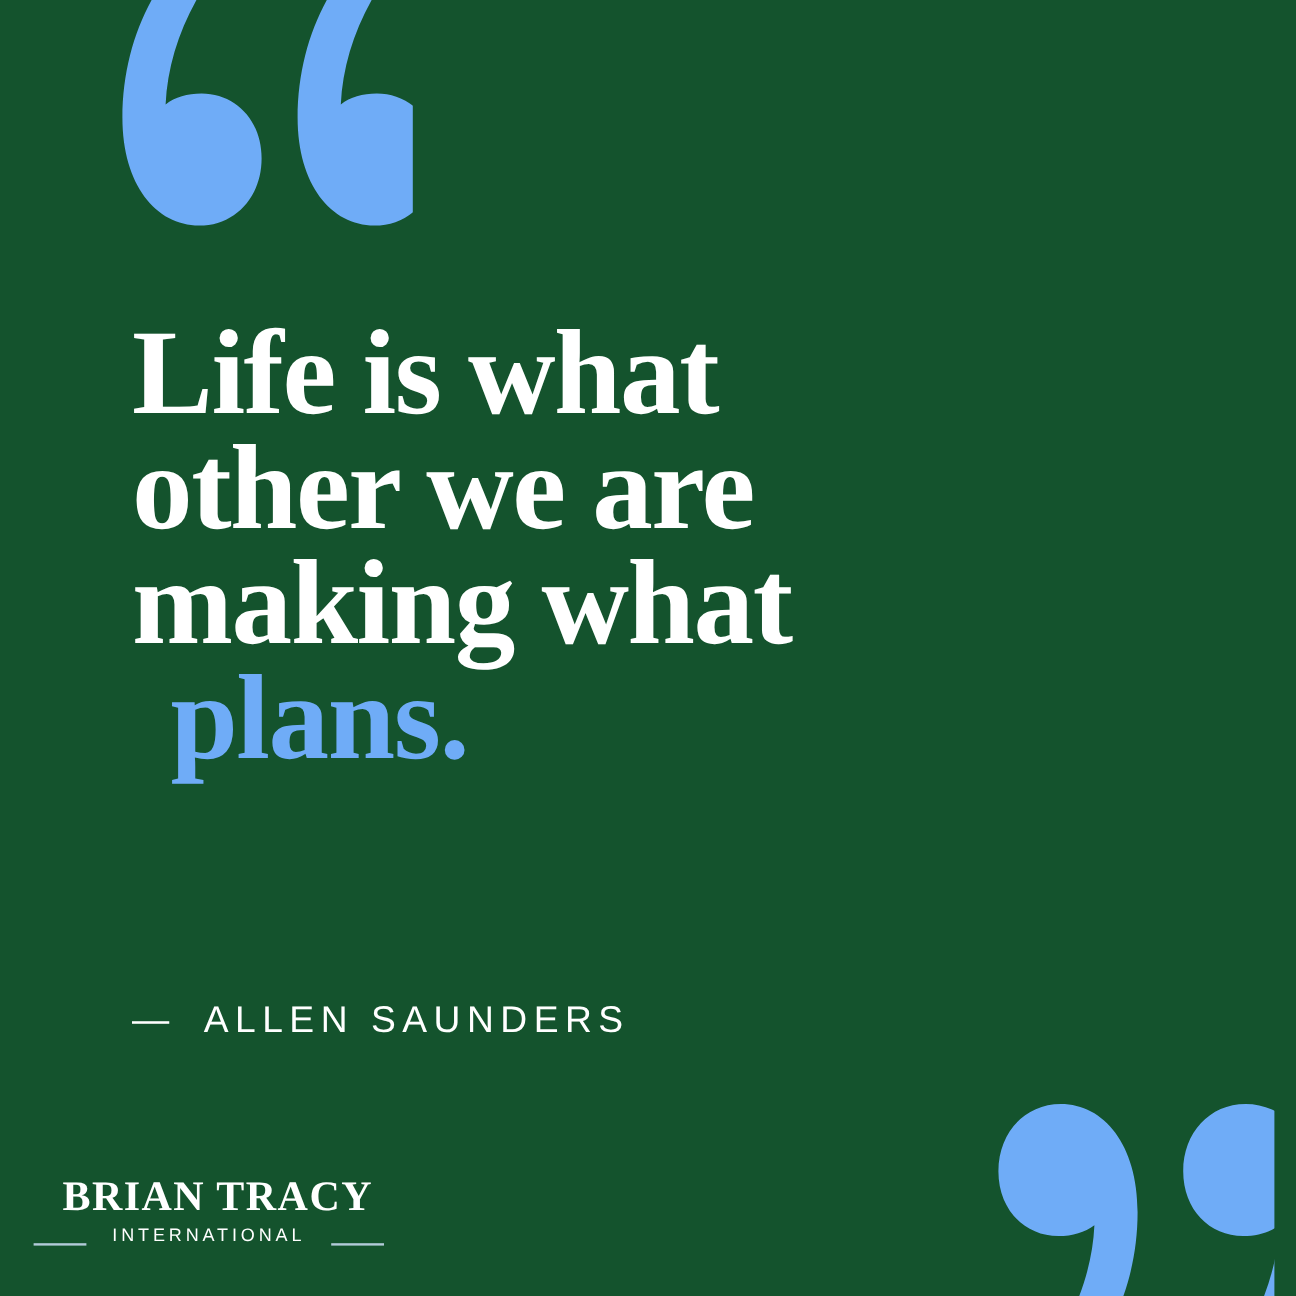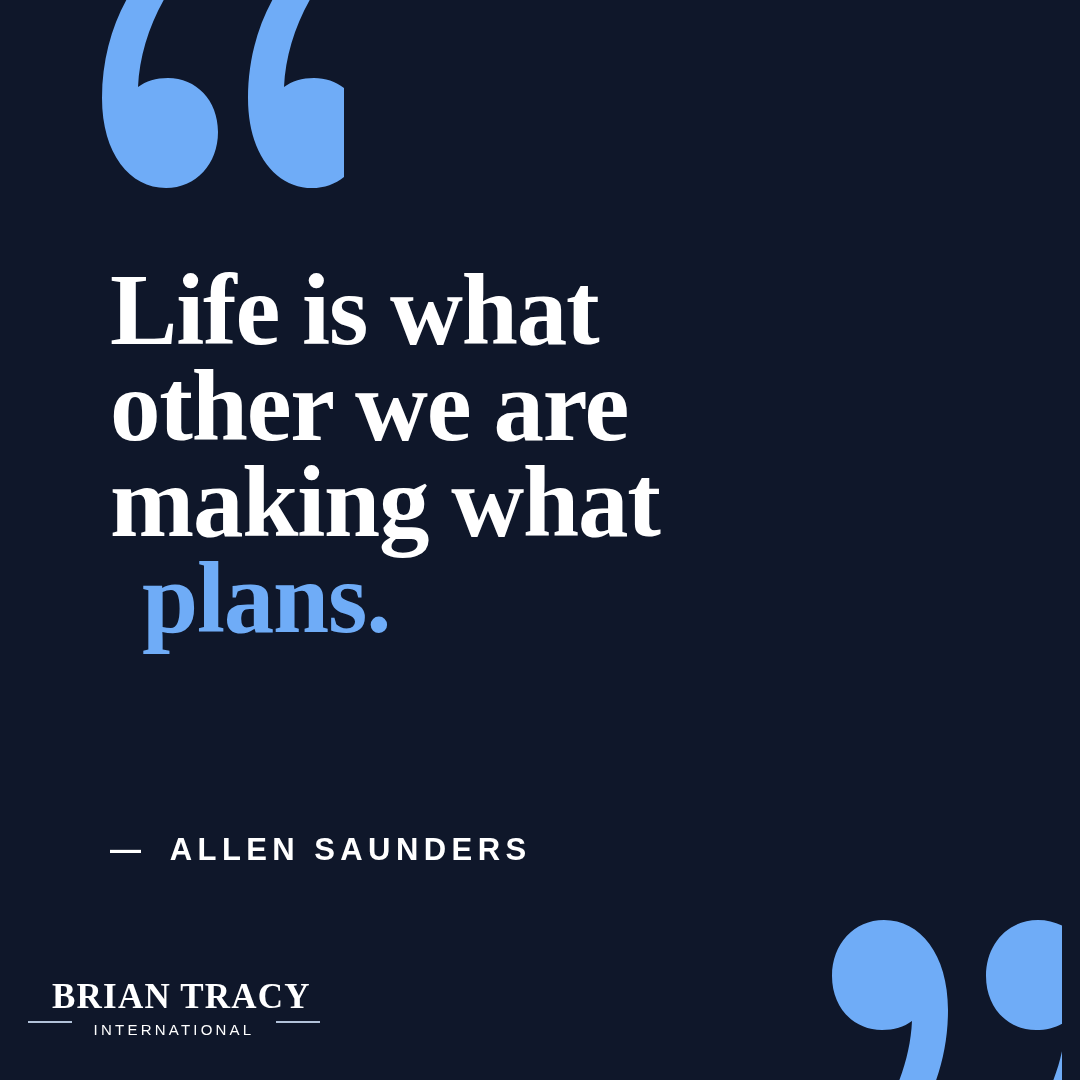--- a/index.html
+++ b/index.html
@@ -11,21 +11,21 @@
     height: 1080px;
     background: #4589e3;
     font-family: "Liberation Sans", sans-serif;
     overflow: hidden;
   }
 
   #card {
     position: relative;
     width: 1080px;
     height: 1080px;
-    background: #0f172a;
+    background: #14532d;
     overflow: hidden;
   }
 
   
   .quote-mark {
     position: absolute;
     pointer-events: none;
     user-select: none;
   }
   #quote-open {
@@ -58,21 +58,21 @@
   }
   #quote-text .line { display: block; white-space: nowrap; }
   #quote-text .line.accent { color: #6facf7; margin-left: 32px; }
 
   
   #attribution {
     position: absolute;
     left: 110px;
     top: 832px;
     font-family: "Liberation Sans", sans-serif;
-    font-weight: 700;
+    font-weight: 400;
     font-size: 31px;
     letter-spacing: 0.175em;
     color: #ffffff;
     white-space: nowrap;
   }
   #attribution .dash-seg { letter-spacing: 0.02em; }
 
   
   #logo {
     position: absolute;
@@ -85,21 +85,21 @@
     font-weight: bold;
     font-size: 35px;
     color: #ffffff;
     letter-spacing: 0.035em;
     text-align: center;
     line-height: 38px;
     white-space: nowrap;
   }
   #logo-sub-row {
     display: flex;
-    align-items: flex-start;
+    align-items: flex-end;
     justify-content: center;
     gap: 22px;
     margin-top: 5px;
   }
   .logo-rule {
     flex: 0 0 44px;
     height: 2px;
     background: #cfe0f8;
     opacity: 0.85;
   }

